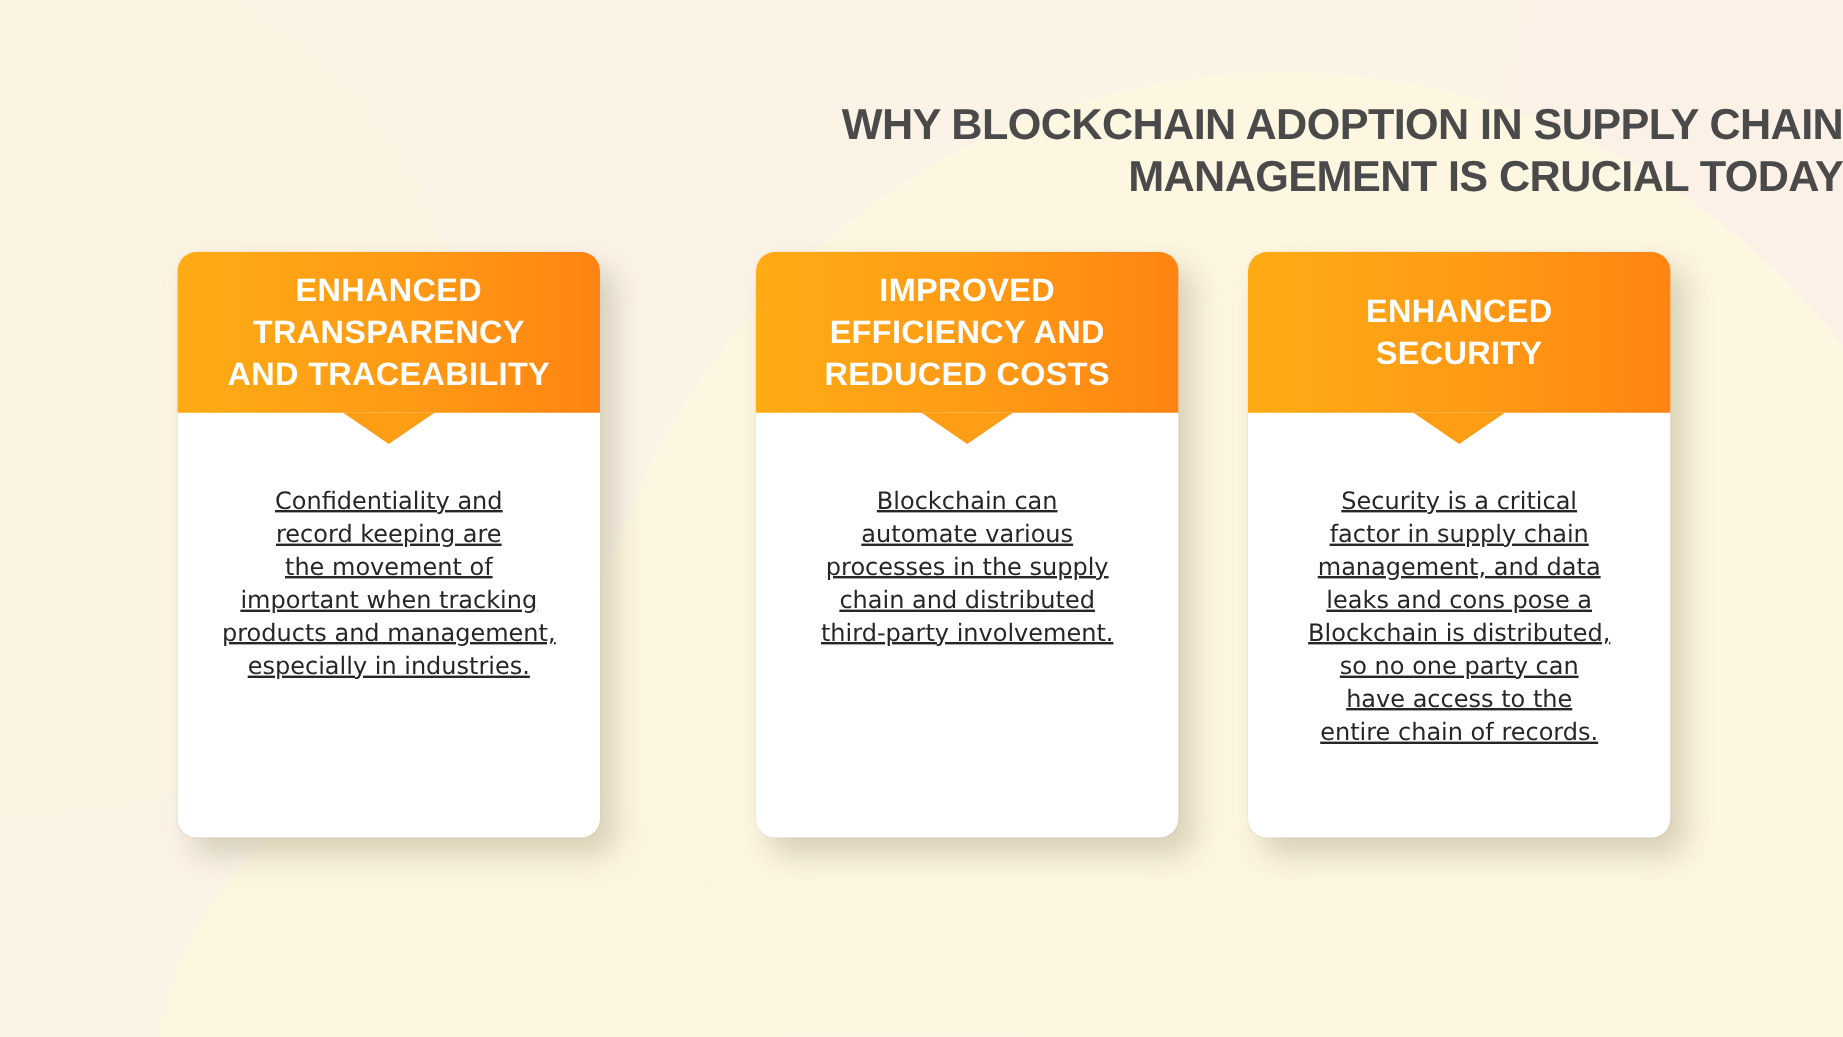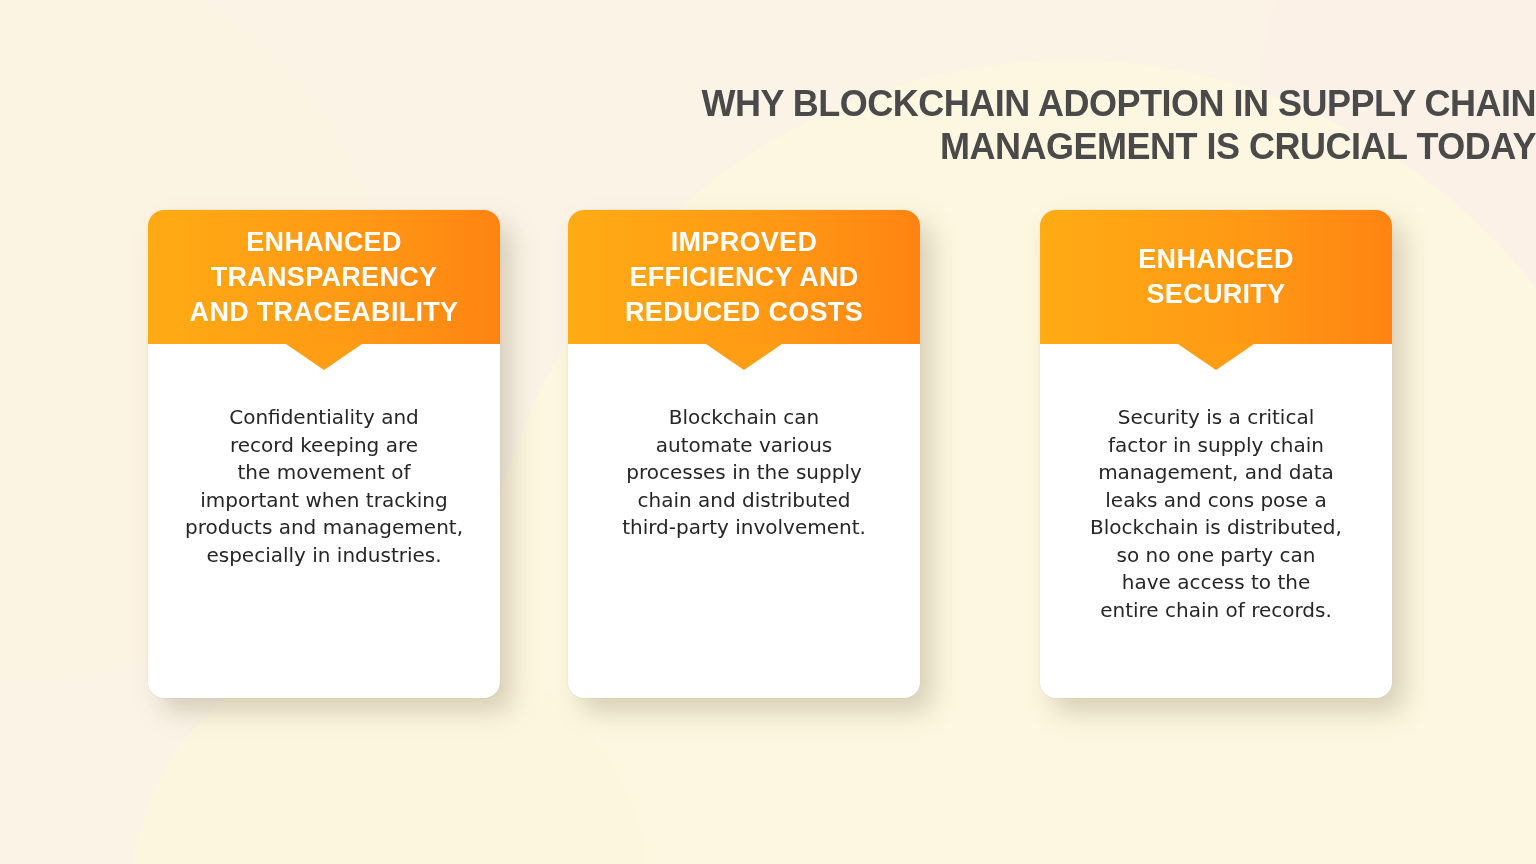--- a/index.html
+++ b/index.html
@@ -22,21 +22,21 @@
       font-size: 36px; line-height: 43px; letter-spacing: -0.5px;
     }
     .title span { display: block; }
 
     .card {
       position: absolute; top: 210px; width: 352px; height: 488px;
       background: #ffffff; border-radius: 16px;
       box-shadow: 12px 14px 24px rgba(150,140,110,0.35), 0 0 2px rgba(0,0,0,0.08);
     }
     .card-1 { left: 148px; }
-    .card-2 { left: 568px; }
+    .card-2 { left: 630px; }
     .card-3 { left: 1040px; }
     .card-head {
       position: relative; height: 134px;
       border-radius: 16px 16px 0 0;
       background: linear-gradient(90deg, #ffab14 0%, #ff9a15 55%, #ff8412 100%);
       display: flex; align-items: center; justify-content: center;
       text-align: center;
     }
     .card-head::after {
       content: ""; position: absolute; left: 50%; bottom: -26px;
@@ -48,21 +48,21 @@
     .card-head h2 {
       color: #ffffff; font-family: "Liberation Sans", sans-serif; font-weight: 700;
       font-size: 27px; line-height: 35px; letter-spacing: 0.3px;
       padding: 0 14px;
     }
     .card-head h2 span { display: block; }
     .card-body {
       padding: 60px 18px 0 18px;
       text-align: center; color: #262626;
       font-family: "DejaVu Sans", sans-serif;
-      font-size: 20px; line-height: 27.5px;
+      font-size: 20px; line-height: 27.5px; text-decoration: underline;
     }
     .card-body span { display: block; white-space: nowrap; }
   </style>
 </head>
 <body>
 
 <div class="blob blob-b"></div>
 <div class="blob blob-d"></div>
 <div class="blob blob-a"></div>
 <div class="blob blob-c"></div>

